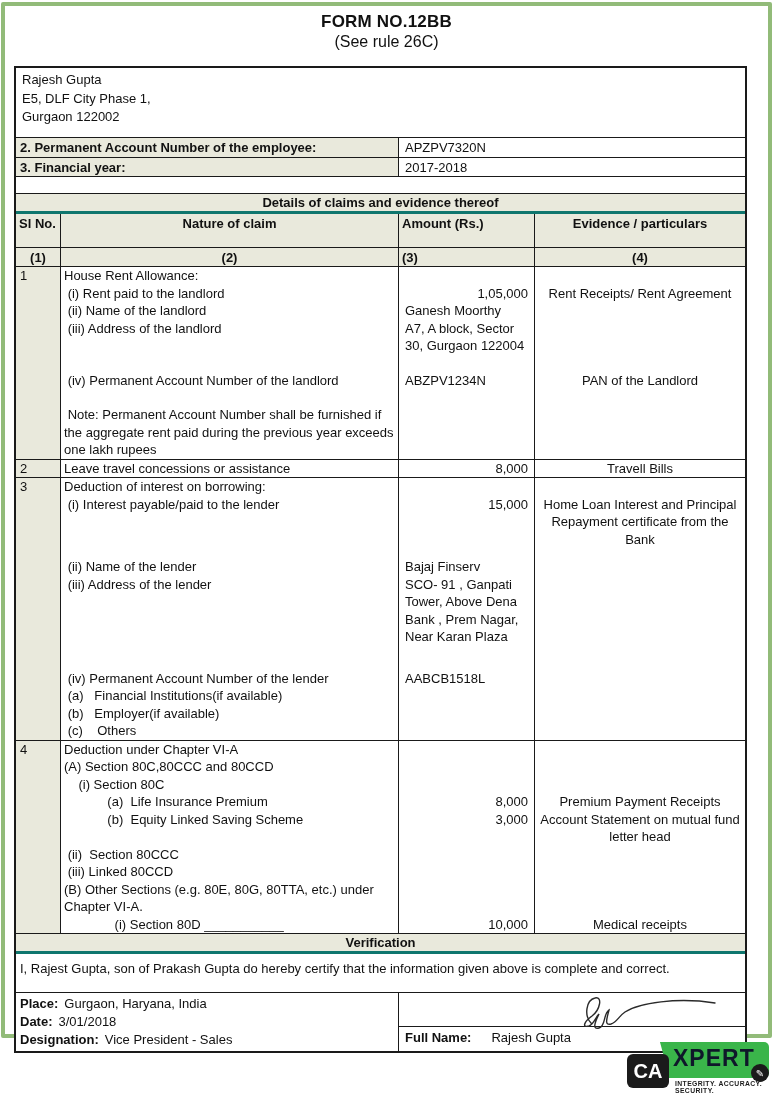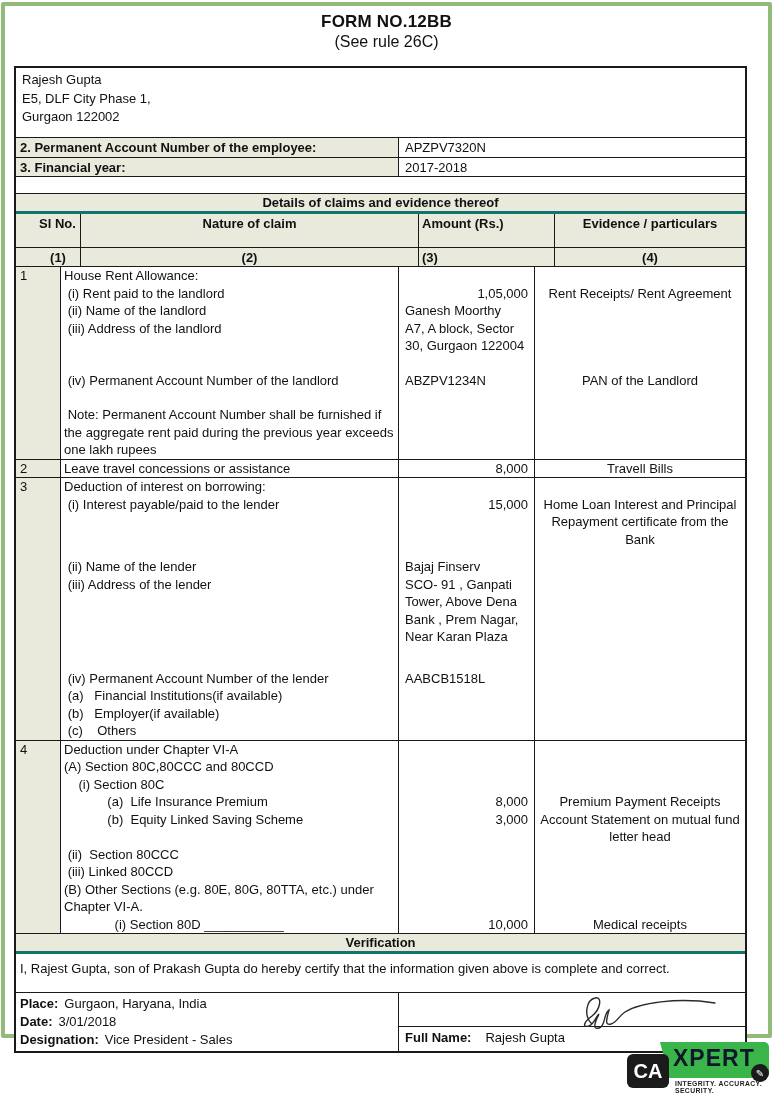--- a/index.html
+++ b/index.html
@@ -7,21 +7,21 @@
   .canvas{position:relative;width:773px;height:1094px;background:#fff;overflow:hidden;}
   .frame{position:absolute;left:1px;top:2px;width:763px;height:1028px;border:4px solid #92bb79;border-radius:2px;background:#fff;}
   .title{position:absolute;top:12px;left:0;width:100%;text-align:center;font-size:17px;font-weight:bold;letter-spacing:.2px;}
   .subtitle{position:absolute;top:33px;left:0;width:100%;text-align:center;font-size:16px;}
   .doc-table{position:absolute;left:14px;top:66px;width:733px;border:2px solid #1a1a1a;background:#fff;font-size:13px;box-sizing:border-box;}
   .erow{display:flex;border-bottom:1px solid #1a1a1a;}
   .elabel{width:383px;min-width:383px;box-sizing:border-box;border-right:1px solid #1a1a1a;background:#e9e9dc;font-weight:bold;padding:2px 4px;display:flex;align-items:center;}
   .evalue{flex:1;padding:3px 6px;white-space:pre-line;line-height:18.5px;}
   .spacer-row{height:16px;border-bottom:1px solid #1a1a1a;}
   .bar{background:#e9e9dc;text-align:center;font-weight:bold;border-bottom:3px solid #0f766e;padding:1px 0;}
-  .hrow{display:flex;background:#e9e9dc;border-bottom:1px solid #1a1a1a;font-weight:bold;padding-left:20px;}
+  .hrow{display:flex;background:#e9e9dc;border-bottom:1px solid #1a1a1a;font-weight:bold;}
   .hrow .hc{box-sizing:border-box;padding:2px 3px;}
   .h1{width:45px;min-width:45px;border-right:1px solid #1a1a1a;}
   .h2{width:338px;min-width:338px;border-right:1px solid #1a1a1a;text-align:center;}
   .h3{width:136px;min-width:136px;border-right:1px solid #1a1a1a;text-align:left;}
   .h4{flex:1;text-align:center;}
   .hdr-tall .hc{height:33px;}
   .num-row .hc{height:18px;}
   .num-c{text-align:center;}
   .trow{border-bottom:1px solid #1a1a1a;}
   .lrow{display:flex;align-items:stretch;}
@@ -36,21 +36,21 @@
   .sp24{height:24px;}
   .vstatement{padding:6px 5px 14px 4px;border-bottom:1px solid #1a1a1a;line-height:18px;}
   .brow{display:flex;}
   .bleft{width:383px;min-width:383px;box-sizing:border-box;border-right:1px solid #1a1a1a;padding:2px 4px;}
   .bleft div{line-height:18px;}
   .bleft b{margin-right:6px;}
   .bright{flex:1;display:flex;flex-direction:column;}
   .sigcell{height:33px;border-bottom:1px solid #1a1a1a;position:relative;}
   .sigcell svg{position:absolute;left:130px;top:-2px;}
   .namecell{padding:2px 6px;line-height:17px;}
-  .namecell b{margin-right:14px;}
+  .namecell b{margin-right:20px;}
   .logo{position:absolute;left:627px;top:1042px;width:142px;height:50px;}
   .logo-banner{position:absolute;left:26px;top:0;width:116px;height:36px;background:#3ab54a;border-radius:5px;
     clip-path:polygon(6% 0%,100% 0%,100% 100%,0% 100%,10% 48%);}
   .logo-banner span{position:absolute;left:20px;top:3px;color:#0f172a;font-weight:bold;font-size:23px;letter-spacing:1px;}
   .logo-ca{position:absolute;left:0;top:12px;width:42px;height:34px;background:#1b1b1b;border-radius:6px;display:flex;align-items:center;justify-content:center;color:#fff;font-weight:bold;font-size:20px;}
   .logo-pen{position:absolute;right:0;top:22px;width:18px;height:18px;background:#1b1b1b;border-radius:50%;color:#fff;font-size:10px;display:flex;align-items:center;justify-content:center;}
   .logo-tagline{position:absolute;left:48px;top:38px;font-size:6.8px;font-weight:bold;color:#1b1b1b;letter-spacing:.4px;}
 </style>
 </head>
 <body>

